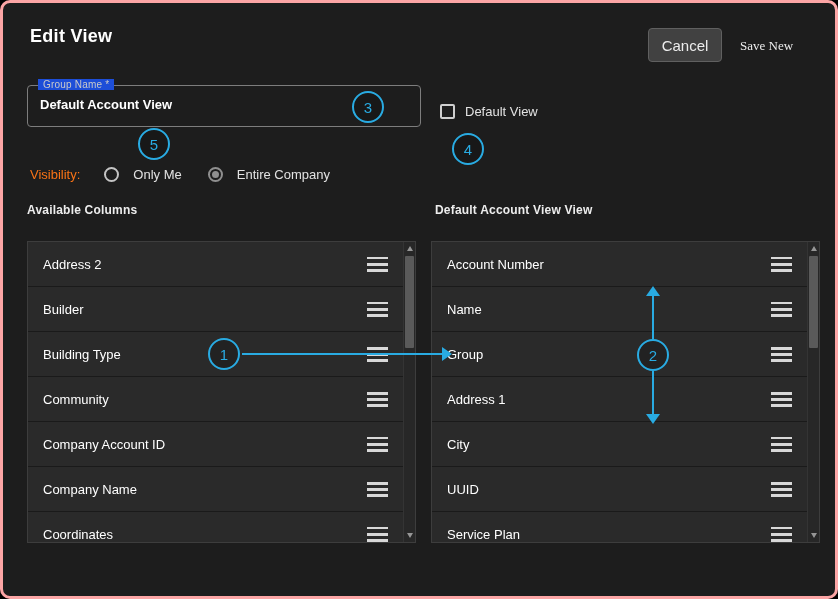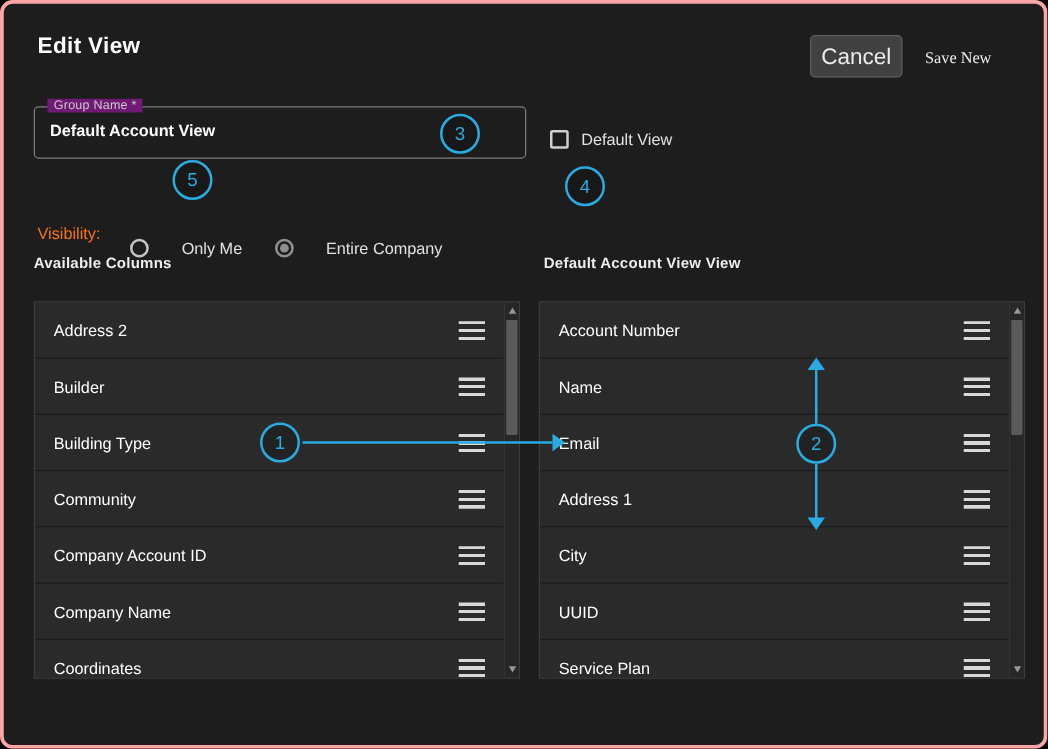--- a/index.html
+++ b/index.html
@@ -3,44 +3,44 @@
 <meta charset="utf-8">
 <style>
   * { margin:0; padding:0; box-sizing:border-box; }
   html,body { width:838px; height:599px; background:#000; font-family:"Liberation Sans", sans-serif; }
   .page { position:relative; width:838px; height:599px; background:#1d1d1d;
           border:3px solid #fca5a5; border-radius:10px; overflow:hidden; }
 
   
   .title { position:absolute; left:27px; top:23px; font-size:18px; font-weight:bold; color:#ffffff; letter-spacing:.3px; }
   .cancel-btn { position:absolute; left:645px; top:25px; width:74px; height:34px; background:#414141;
-                border:1px solid #606060; border-radius:4px; color:#ececec; font-size:18px; cursor:pointer;
+                border:1px solid #606060; border-radius:4px; color:#ececec; font-size:15px; cursor:pointer;
                 font-family:"Liberation Sans", sans-serif; }
   .save-new-btn { position:absolute; left:731px; top:31px; background:transparent; border:none; color:#ececec;
                   font-size:13px; font-weight:500; cursor:pointer; padding:4px 6px;
                   font-family:Liberation Serif, serif; }
 
   
   .group-field { position:absolute; left:24px; top:82px; width:394px; height:42px;
                  border:1px solid #7d7d7d; border-radius:4px; }
-  .group-label { position:absolute; left:10px; top:-7px; background:#701a75; padding:0 5px;
+  .group-label { position:absolute; left:10px; top:-7px; background:#1d4ed8; padding:0 5px;
                  font-size:10px; color:#c9c9c9; letter-spacing:.2px; }
   .group-input { position:absolute; left:12px; top:11px; width:300px; background:transparent; border:none;
                  outline:none; color:#ffffff; font-size:13px; font-weight:bold;
                  font-family:"Liberation Sans", sans-serif; }
 
   
   .default-view { position:absolute; left:437px; top:101px; display:flex; align-items:center; gap:10px; }
   .checkbox { width:15px; height:15px; border:2px solid #cfcfcf; border-radius:2px; background:transparent; cursor:pointer; }
   .default-view-label { font-size:13px; color:#e2e2e2; }
 
   
   .visibility-row { position:absolute; left:27px; top:164px; display:flex; align-items:center; }
   .visibility-label { font-size:13px; color:#f97316; margin-right:24px; }
-  .radio-option { display:flex; align-items:center; gap:26px; margin-right:26px; cursor:pointer;margin-top:24px; }
+  .radio-option { display:flex; align-items:center; gap:14px; margin-right:26px; cursor:pointer; }
   .radio { width:15px; height:15px; border:2px solid #c4c4c4; border-radius:50%; position:relative; }
   .radio.selected { border-color:#8f8f8f; }
   .radio.selected::after { content:""; position:absolute; inset:2px; background:#8f8f8f; border-radius:50%; }
   .radio-label { font-size:13px; color:#e2e2e2; }
 
   
   .col-heading { position:absolute; top:200px; font-size:12px; font-weight:bold; color:#ededed; letter-spacing:.2px; }
   .left-heading { left:24px; }
   .right-heading { left:432px; }
 
@@ -164,21 +164,21 @@
     <div class="list-rows">
       <div class="row">
         <span class="row-label">Account Number</span>
         <span class="drag-handle"></span>
       </div>
       <div class="row">
         <span class="row-label">Name</span>
         <span class="drag-handle"></span>
       </div>
       <div class="row">
-        <span class="row-label">Email</span>
+        <span class="row-label">Group</span>
         <span class="drag-handle"></span>
       </div>
       <div class="row">
         <span class="row-label">Address 1</span>
         <span class="drag-handle"></span>
       </div>
       <div class="row">
         <span class="row-label">City</span>
         <span class="drag-handle"></span>
       </div>

